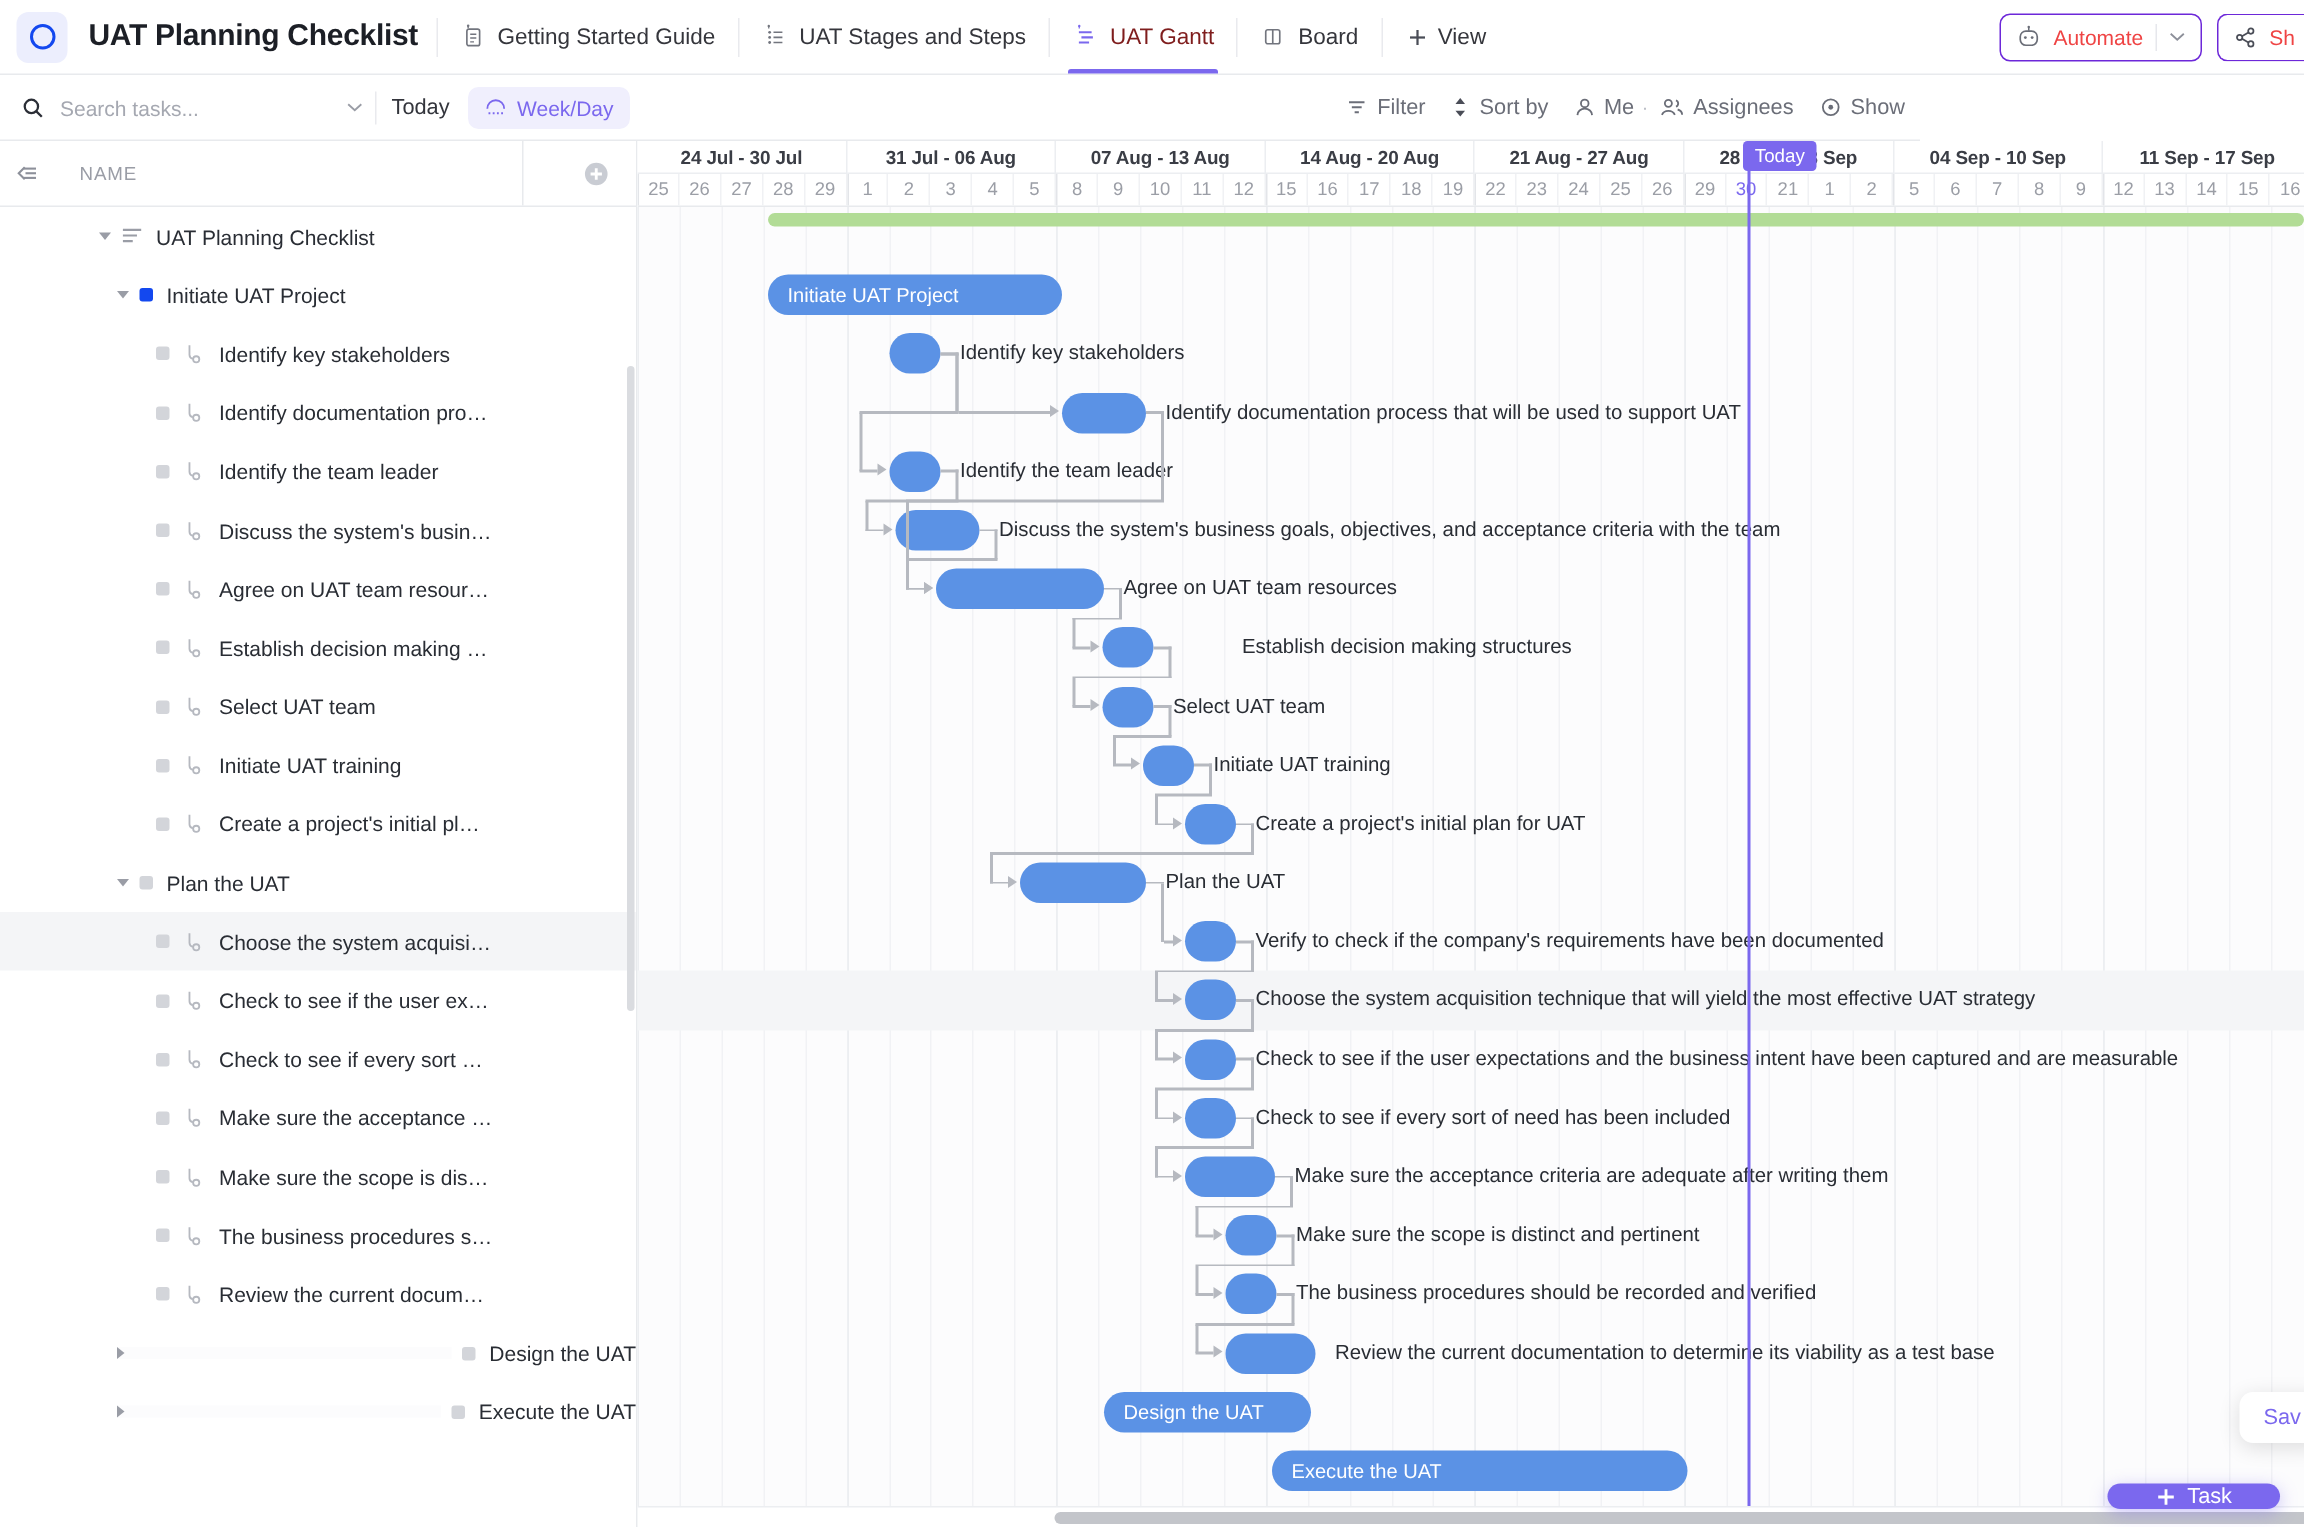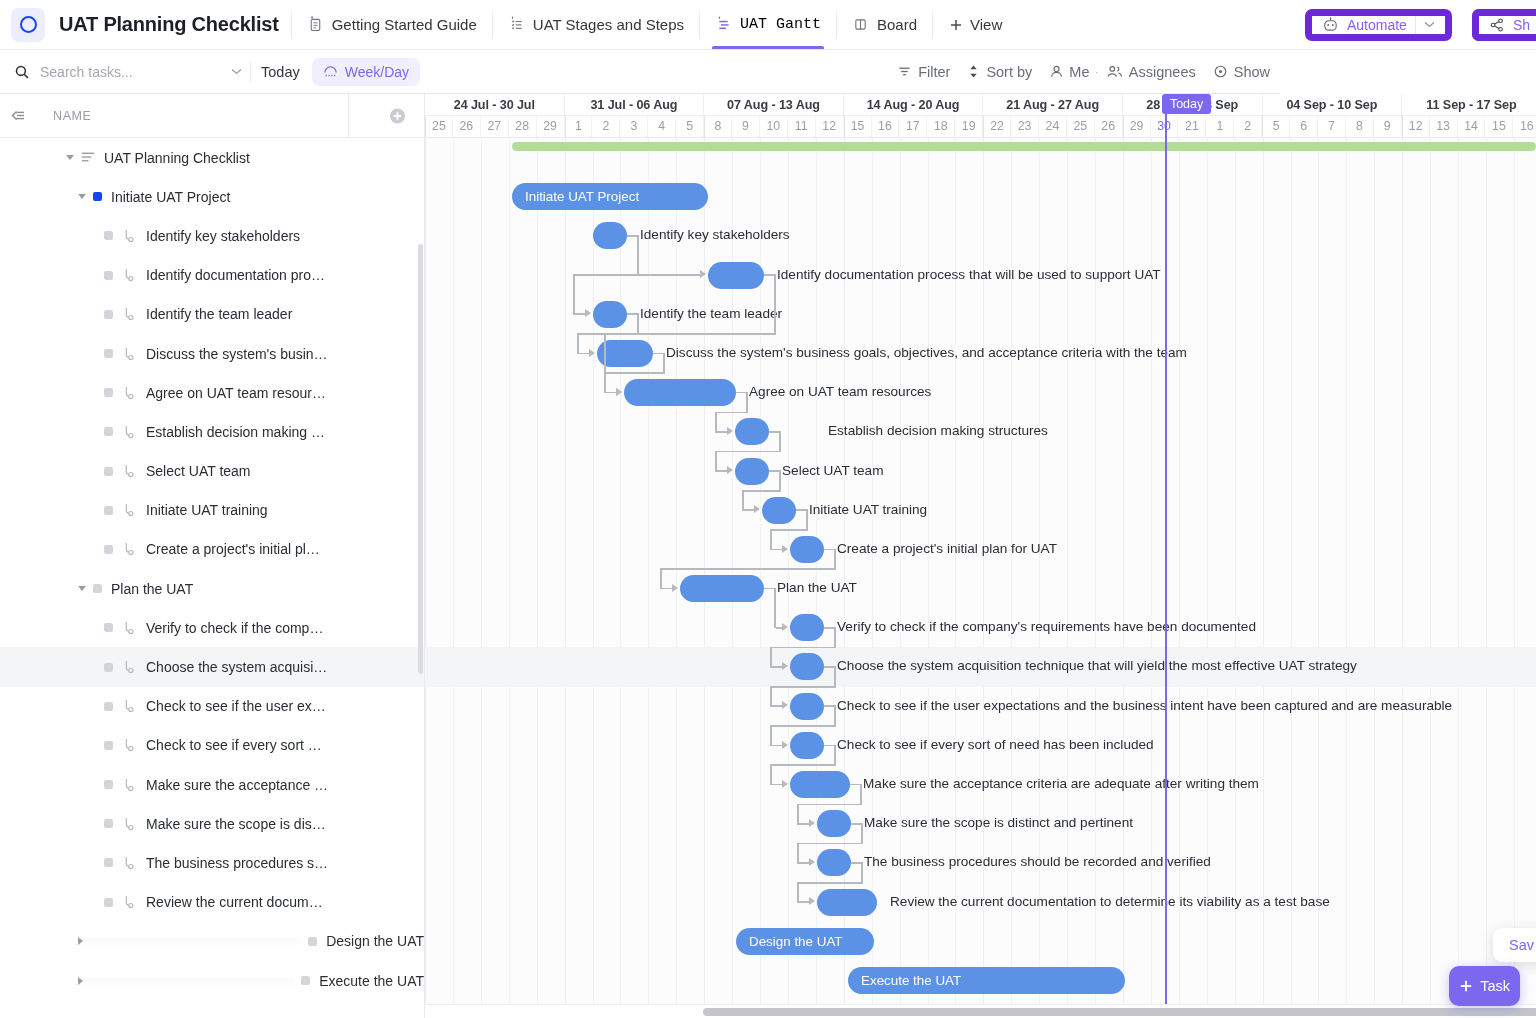--- a/index.html
+++ b/index.html
@@ -33,38 +33,37 @@
     font-size: 20px; font-weight: bold; color: #1c1f26;
     margin-left: 14px; white-space: nowrap;
     letter-spacing: -0.2px;
   }
   .tb-div { width: 1px; height: 26px; background: #e9eaee; margin: 0 12px; flex: 0 0 auto; }
   .tab {
     display: flex; align-items: center; gap: 8px;
     font-size: 15px; color: #35363c; white-space: nowrap;
     padding: 0 3px; height: 49px; position: relative;
   }
-  .tab.active { color: #000000; font-family: Liberation Mono, monospace; }
+  .tab.active { color: #7f1d1d; }
   .tab.active::after {
     content: ""; position: absolute; left: 0; right: 0; bottom: 0;
     height: 3px; background: #7b68ee; border-radius: 2px 2px 0 0;
   }
   .tab-ico { width: 17px; height: 17px; display:block; flex:0 0 auto; }
   .plus-view { display: flex; align-items: center; gap: 7px; font-size: 15px; color: #35363c; margin-left: 4px;}
   .topbar-right {
     margin-left: auto; display: flex; align-items: center; gap: 10px;
     padding-right: 0px;
   }
   .btn-outline {
     display: flex; align-items: center; gap: 8px;
     height: 32px; padding: 0 10px;
-    border: 7px solid #6d28d9; border-radius: 7px;
-    font-size: 14px; color: #8b5cf6; background: #fff;
+    border: 1px solid #6d28d9; border-radius: 7px;
+    font-size: 14px; color: #ef4444; background: #fff;
     white-space: nowrap;
-    margin-left: 10px;
   }
   .btn-outline .sep { width:1px; height:18px; background:#e6e7ec; }
   .chev { width: 11px; height: 7px; }
 
   
   .toolbar {
     height: 44px; width: 1280px;
     display: flex; align-items: center;
     border-bottom: 1px solid #e8eaed;
     background: #fff;
@@ -201,22 +200,22 @@
   .save-pill {
     position: absolute; right: -14px; bottom: 56px;
     background: #fff; border-radius: 9px; height: 34px;
     display: flex; align-items: center; padding: 0 16px;
     color: #7b68ee; font-size: 14.5px;
     box-shadow: 0 3px 14px rgba(0,0,0,0.13); z-index: 20;
   }
   .task-fab {
     position: absolute; right: 16px; bottom: 12px;
     background: #7b68ee; color: #fff; border-radius: 10px;
-    height: 40px; display: flex; align-items: center; gap: 7px;
-    padding: 0 10px; font-size: 14.5px;
+    height: 17px; display: flex; align-items: center; gap: 7px;
+    padding: 0 32px; font-size: 14.5px;
     box-shadow: 0 3px 12px rgba(123,104,238,0.4); z-index: 21;
   }
   .hscroll-track {
     position: absolute; left: 0; right: 0; bottom: 0; height: 14px;
     background: #fff; border-top: 1px solid #eceef1; z-index: 15;
   }
   .hscroll-thumb {
     position: absolute; left: 278px; top: 3px; height: 8px; width: 1160px;
     background: #c3c5ca; border-radius: 4px;
   }
@@ -489,28 +488,20 @@
           <svg class="subico" viewBox="0 0 16 17">
             <path d="M4.6 2.2 L4.6 9 Q4.6 11.4 7 11.9" fill="none" stroke="#b6b9c0" stroke-width="1.3"></path>
             <circle cx="9.4" cy="12.3" r="2.2" fill="none" stroke="#b6b9c0" stroke-width="1.3"></circle>
           </svg>
           <span>Create a project's initial pl…</span>
         </div>
         <div class="row lvl1">
           <span class="tri"></span>
           <span class="sq grey"></span>
           <span>Plan the UAT</span>
-        </div>
-        <div class="row lvl2">
-          <span class="sq grey"></span>
-          <svg class="subico" viewBox="0 0 16 17">
-            <path d="M4.6 2.2 L4.6 9 Q4.6 11.4 7 11.9" fill="none" stroke="#b6b9c0" stroke-width="1.3"></path>
-            <circle cx="9.4" cy="12.3" r="2.2" fill="none" stroke="#b6b9c0" stroke-width="1.3"></circle>
-          </svg>
-          <span>Verify to check if the comp…</span>
         </div>
         <div class="row lvl2 highlight">
           <span class="sq grey"></span>
           <svg class="subico" viewBox="0 0 16 17">
             <path d="M4.6 2.2 L4.6 9 Q4.6 11.4 7 11.9" fill="none" stroke="#b6b9c0" stroke-width="1.3"></path>
             <circle cx="9.4" cy="12.3" r="2.2" fill="none" stroke="#b6b9c0" stroke-width="1.3"></circle>
           </svg>
           <span>Choose the system acquisi…</span>
         </div>
         <div class="row lvl2">

